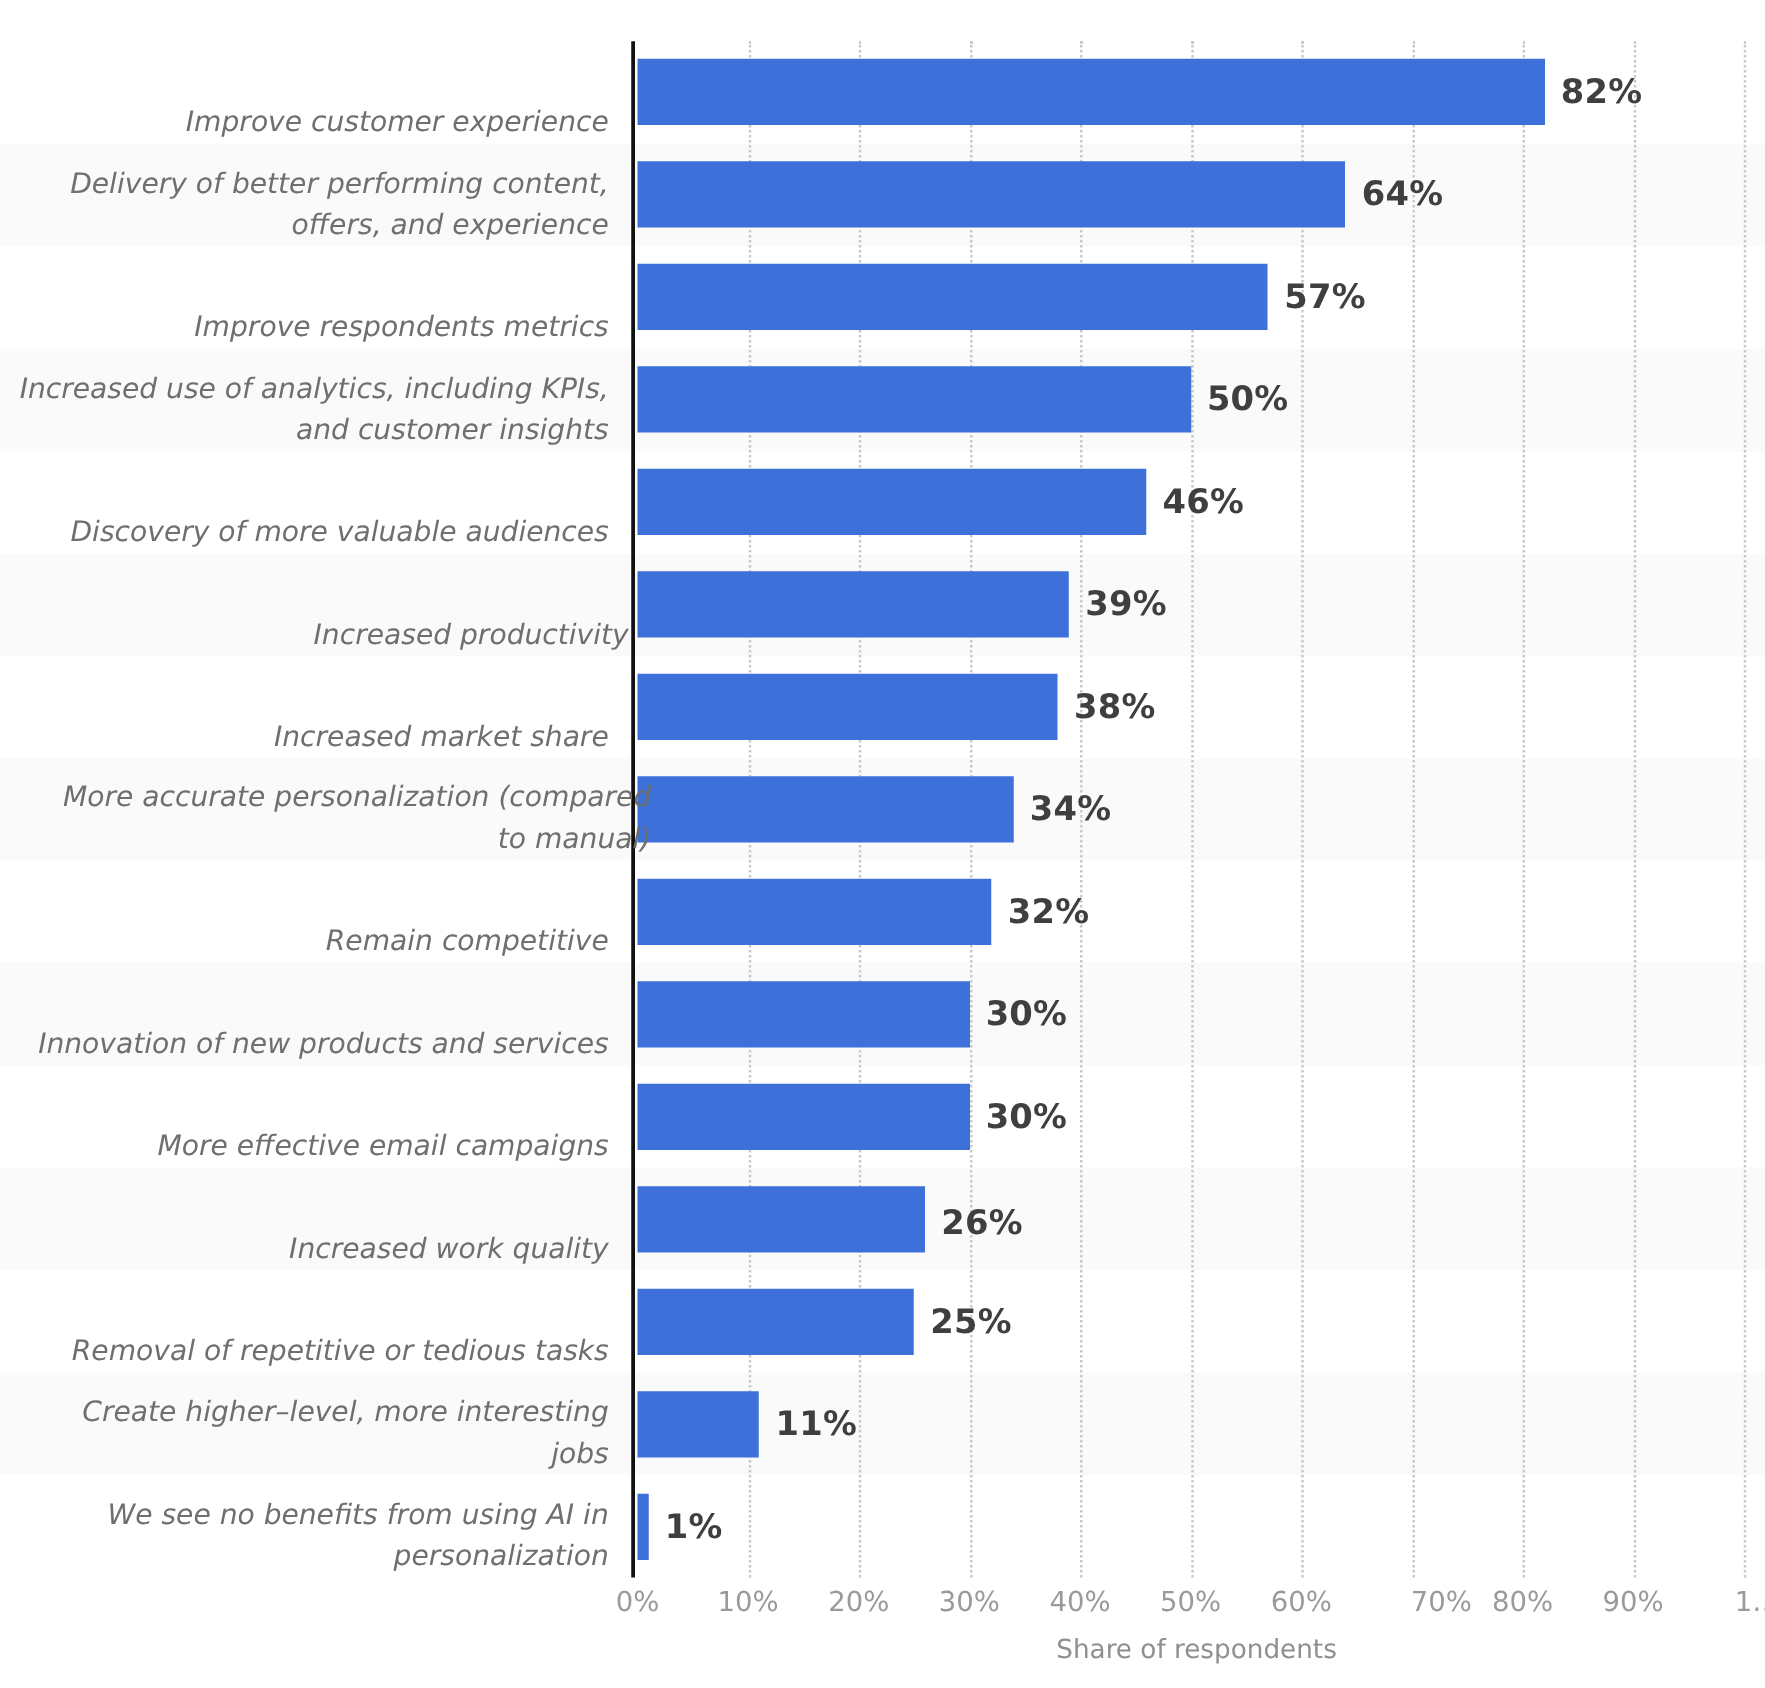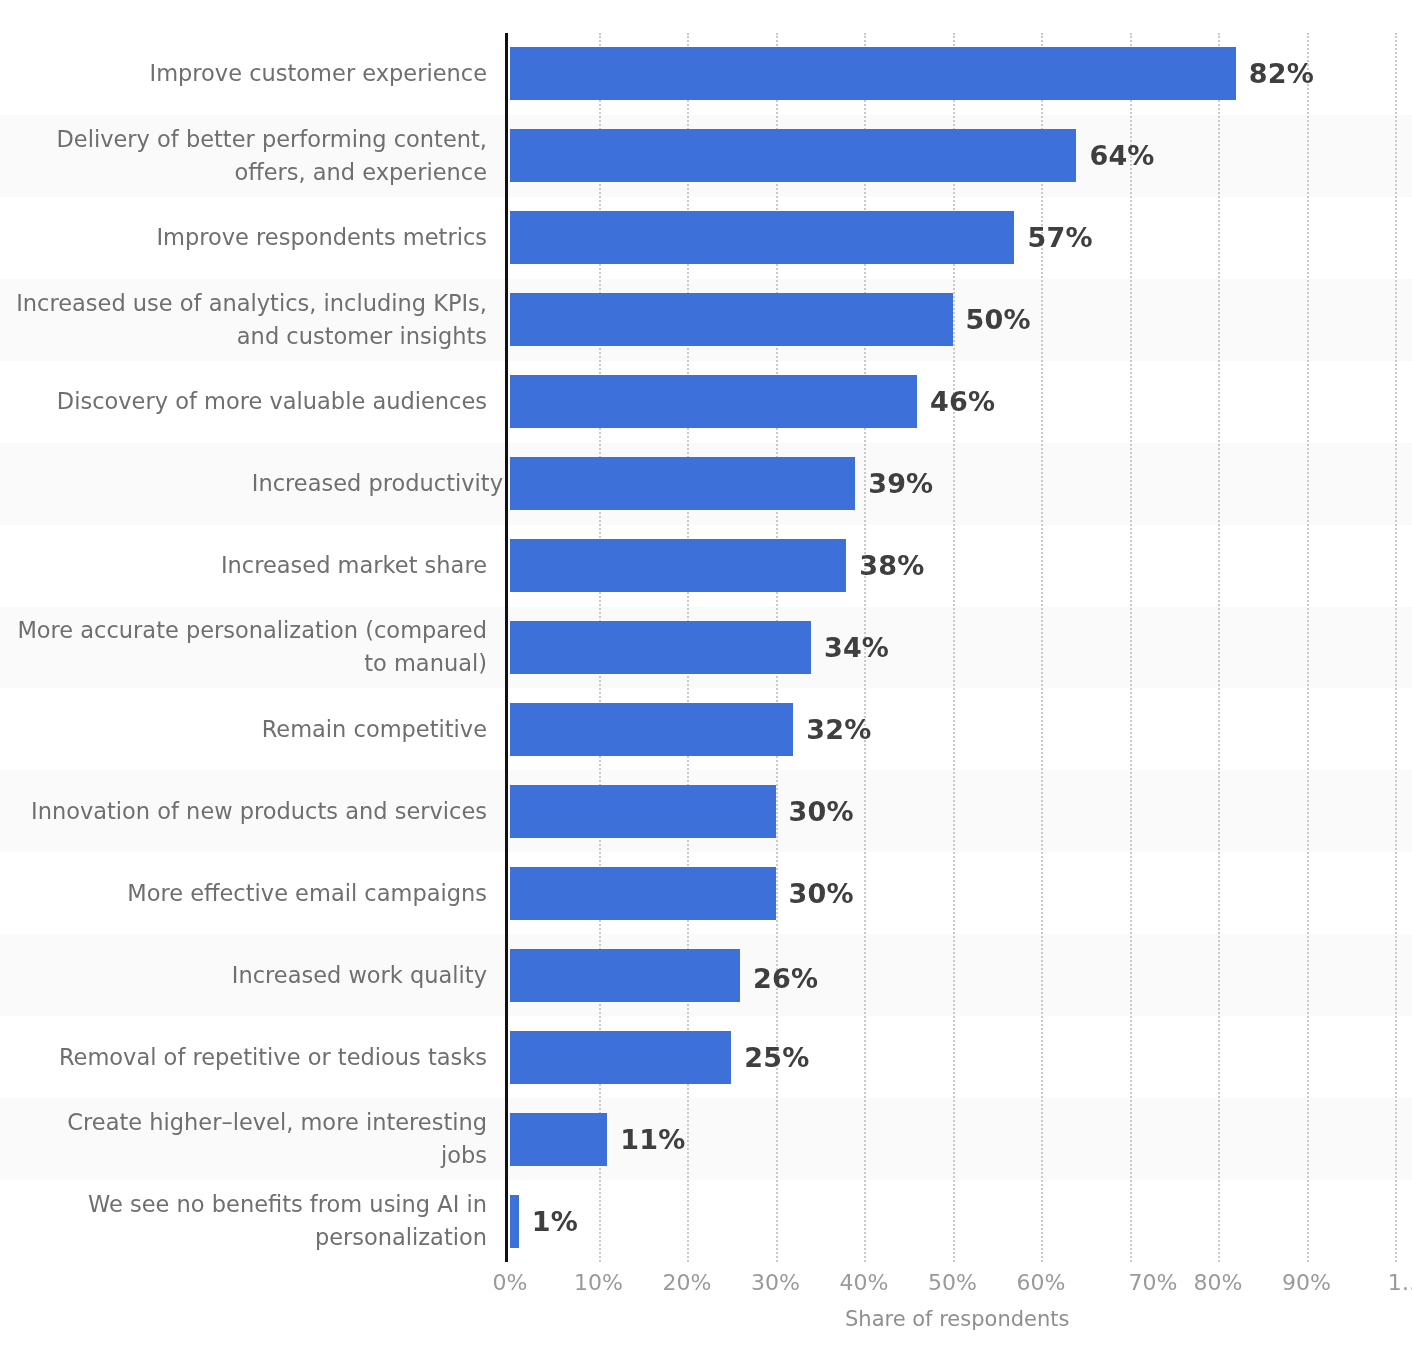--- a/index.html
+++ b/index.html
@@ -77,22 +77,23 @@
     font-weight: bold;
     color: #3f3f3f;
     white-space: nowrap;
     letter-spacing: 0.2px;
   }
   .cat-label-wrap {
     position: absolute;
     left: 0;
     width: 487px;
     display: flex;
-    align-items: center;
+    align-items: flex-end;
     justify-content: flex-end;
+    font-style: italic;
   }
   .cat-label-wrap span {
     display: block;
     text-align: right;
     font-size: 22.5px;
     color: #6f6f6f;
     line-height: 33px;
     white-space: pre-line;
   }
 
@@ -197,21 +198,21 @@
       </div>
       <div class="cat-label-wrap" style="top: 360.733px; height: 81.9333px;">
         <span>Discovery of more valuable audiences</span>
       </div>
       <div class="cat-label-wrap" style="top: 442.667px; height: 81.9333px; padding-left: 16px;">
         <span>Increased productivity</span>
       </div>
       <div class="cat-label-wrap" style="top: 524.6px; height: 81.9333px;">
         <span>Increased market share</span>
       </div>
-      <div class="cat-label-wrap" style="top: 606.533px; height: 81.9333px;">
+      <div class="cat-label-wrap" style="top: 606.533px; height: 81.9333px; padding-left: 34px;">
         <span>More accurate personalization (compared
 to manual)</span>
       </div>
       <div class="cat-label-wrap" style="top: 688.467px; height: 81.9333px;">
         <span>Remain competitive</span>
       </div>
       <div class="cat-label-wrap" style="top: 770.4px; height: 81.9333px;">
         <span>Innovation of new products and services</span>
       </div>
       <div class="cat-label-wrap" style="top: 852.333px; height: 81.9333px;">

